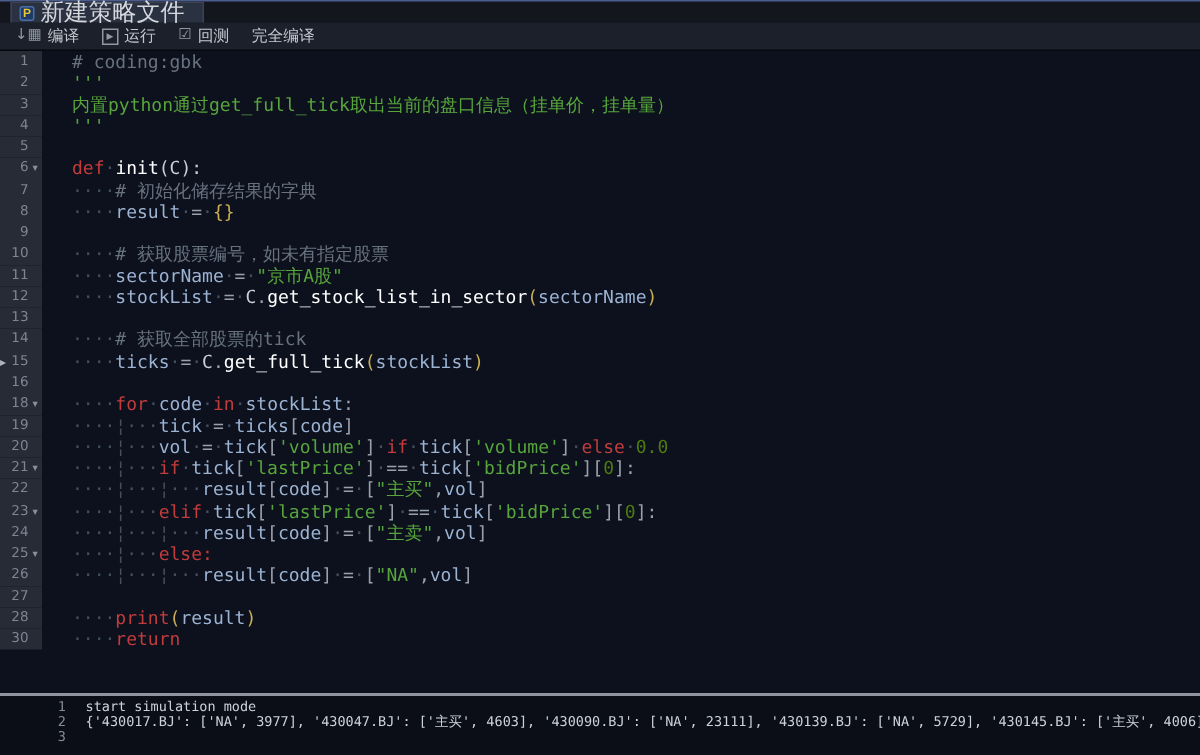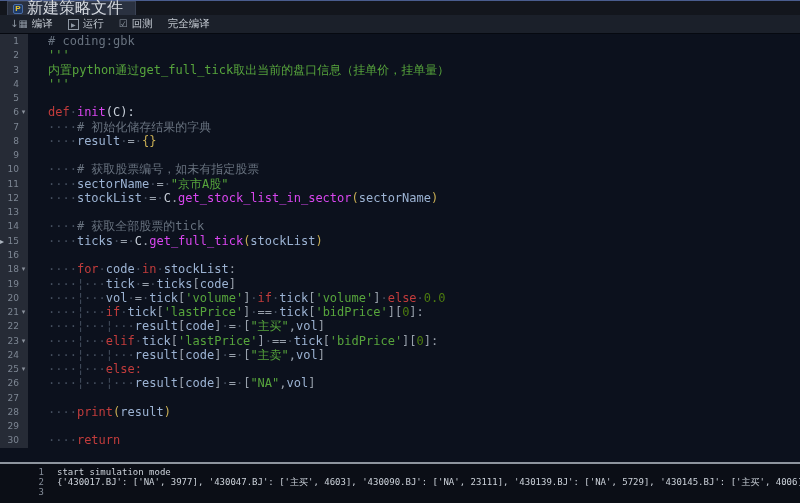--- a/index.html
+++ b/index.html
@@ -29,21 +29,21 @@
   .gut { flex:none; width:28px; background:#262b36; color:#7d8693; font-family:"DejaVu Sans",sans-serif;
          font-size:9px; text-align:right; position:relative; padding-right:9px; }
   .lnum { display:inline-block; width:100%; }
   .fold { position:absolute; right:0; top:0; font-size:7px; color:#8a919c; width:9px; text-align:center; }
   .lmark { position:absolute; left:0; top:1px; font-size:8px; color:#aeb6c0; }
   .codeln { padding-left:20px; white-space:pre; }
 
   .tk-cm  { color:#68727f; }
   .tk-str { color:#57a53c; }
   .tk-kw  { color:#c23c3c; }
-  .tk-fn  { color:#d946ef; }
+  .tk-fn  { color:#ffffff; }
   .tk-var { color:#9cb3d3; }
   .tk-op  { color:#98a0ab; }
   .tk-pr  { color:#c9ae54; }
   .tk-num { color:#4d7c0f; }
   .tk-pl  { color:#c8cfd9; }
   .tk-ws  { color:#444e5e; }
 
   
   .divider { height:2px; background:#8e959e; }
   .output { position:relative; height:39px; background:#0b0e16; overflow:hidden;
@@ -113,21 +113,20 @@
       <div class="line"><div class="gut"><span class="lnum">19</span></div><div class="codeln"><span class="tk-ws">····¦···</span><span class="tk-var">tick</span><span class="tk-ws">·</span><span class="tk-op">=</span><span class="tk-ws">·</span><span class="tk-var">ticks</span><span class="tk-op">[</span><span class="tk-var">code</span><span class="tk-op">]</span></div></div>
       <div class="line"><div class="gut"><span class="lnum">20</span></div><div class="codeln"><span class="tk-ws">····¦···</span><span class="tk-var">vol</span><span class="tk-ws">·</span><span class="tk-op">=</span><span class="tk-ws">·</span><span class="tk-var">tick</span><span class="tk-op">[</span><span class="tk-str">'volume'</span><span class="tk-op">]</span><span class="tk-ws">·</span><span class="tk-kw">if</span><span class="tk-ws">·</span><span class="tk-var">tick</span><span class="tk-op">[</span><span class="tk-str">'volume'</span><span class="tk-op">]</span><span class="tk-ws">·</span><span class="tk-kw">else</span><span class="tk-ws">·</span><span class="tk-num">0.0</span></div></div>
       <div class="line"><div class="gut"><span class="lnum">21</span><span class="fold">▾</span></div><div class="codeln"><span class="tk-ws">····¦···</span><span class="tk-kw">if</span><span class="tk-ws">·</span><span class="tk-var">tick</span><span class="tk-op">[</span><span class="tk-str">'lastPrice'</span><span class="tk-op">]</span><span class="tk-ws">·</span><span class="tk-op">==</span><span class="tk-ws">·</span><span class="tk-var">tick</span><span class="tk-op">[</span><span class="tk-str">'bidPrice'</span><span class="tk-op">]</span><span class="tk-op">[</span><span class="tk-num">0</span><span class="tk-op">]:</span></div></div>
       <div class="line"><div class="gut"><span class="lnum">22</span></div><div class="codeln"><span class="tk-ws">····¦···¦···</span><span class="tk-var">result</span><span class="tk-op">[</span><span class="tk-var">code</span><span class="tk-op">]</span><span class="tk-ws">·</span><span class="tk-op">=</span><span class="tk-ws">·</span><span class="tk-op">[</span><span class="tk-str">"主买"</span><span class="tk-op">,</span><span class="tk-var">vol</span><span class="tk-op">]</span></div></div>
       <div class="line"><div class="gut"><span class="lnum">23</span><span class="fold">▾</span></div><div class="codeln"><span class="tk-ws">····¦···</span><span class="tk-kw">elif</span><span class="tk-ws">·</span><span class="tk-var">tick</span><span class="tk-op">[</span><span class="tk-str">'lastPrice'</span><span class="tk-op">]</span><span class="tk-ws">·</span><span class="tk-op">==</span><span class="tk-ws">·</span><span class="tk-var">tick</span><span class="tk-op">[</span><span class="tk-str">'bidPrice'</span><span class="tk-op">]</span><span class="tk-op">[</span><span class="tk-num">0</span><span class="tk-op">]:</span></div></div>
       <div class="line"><div class="gut"><span class="lnum">24</span></div><div class="codeln"><span class="tk-ws">····¦···¦···</span><span class="tk-var">result</span><span class="tk-op">[</span><span class="tk-var">code</span><span class="tk-op">]</span><span class="tk-ws">·</span><span class="tk-op">=</span><span class="tk-ws">·</span><span class="tk-op">[</span><span class="tk-str">"主卖"</span><span class="tk-op">,</span><span class="tk-var">vol</span><span class="tk-op">]</span></div></div>
       <div class="line"><div class="gut"><span class="lnum">25</span><span class="fold">▾</span></div><div class="codeln"><span class="tk-ws">····¦···</span><span class="tk-kw">else:</span></div></div>
       <div class="line"><div class="gut"><span class="lnum">26</span></div><div class="codeln"><span class="tk-ws">····¦···¦···</span><span class="tk-var">result</span><span class="tk-op">[</span><span class="tk-var">code</span><span class="tk-op">]</span><span class="tk-ws">·</span><span class="tk-op">=</span><span class="tk-ws">·</span><span class="tk-op">[</span><span class="tk-str">"NA"</span><span class="tk-op">,</span><span class="tk-var">vol</span><span class="tk-op">]</span></div></div>
       <div class="line"><div class="gut"><span class="lnum">27</span></div><div class="codeln"></div></div>
       <div class="line"><div class="gut"><span class="lnum">28</span></div><div class="codeln"><span class="tk-ws">····</span><span class="tk-kw">print</span><span class="tk-pr">(</span><span class="tk-var">result</span><span class="tk-pr">)</span></div></div>
-      <div class="line"><div class="gut"><span class="lnum">29</span></div><div class="codeln"></div></div>
       <div class="line"><div class="gut"><span class="lnum">30</span></div><div class="codeln"><span class="tk-ws">····</span><span class="tk-kw">return</span></div></div>
     </div>
 
   <div class="divider"></div>
 
   <div class="output" id="output-lines">
       <div class="oline"><span class="onum">1</span><span class="otext">start simulation mode</span></div>
       <div class="oline"><span class="onum">2</span><span class="otext">{'430017.BJ': ['NA', 3977], '430047.BJ': ['主买', 4603], '430090.BJ': ['NA', 23111], '430139.BJ': ['NA', 5729], '430145.BJ': ['主买', 4006], '430300.BJ': ['NA', 710], '430</span></div>
       <div class="oline"><span class="onum">3</span><span class="otext"></span></div>
     </div>

